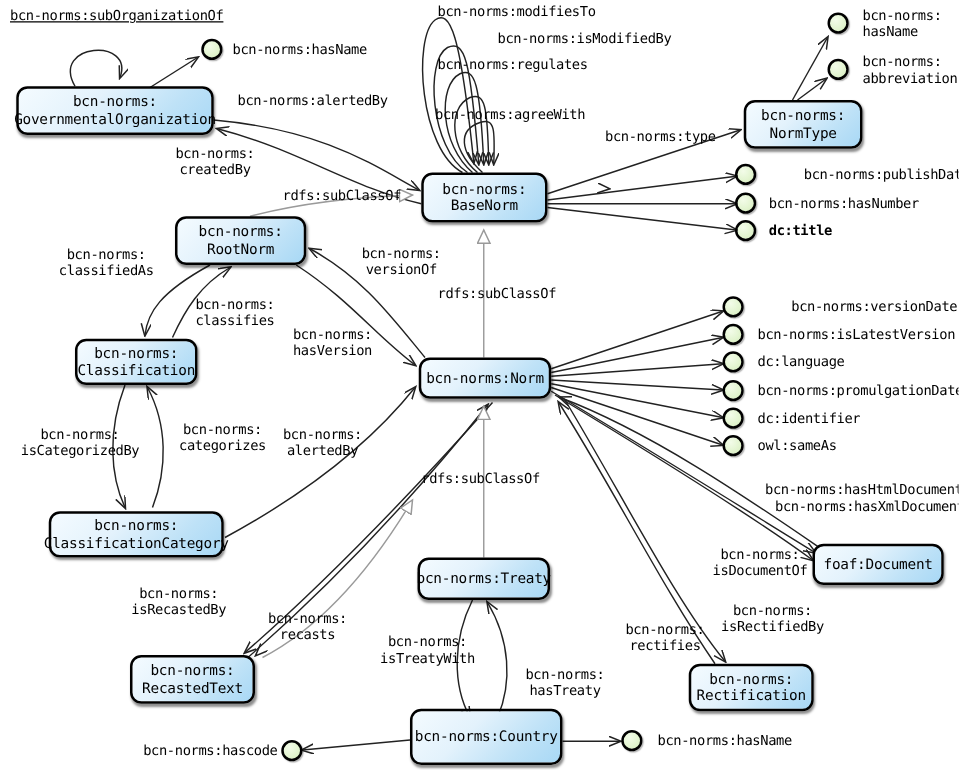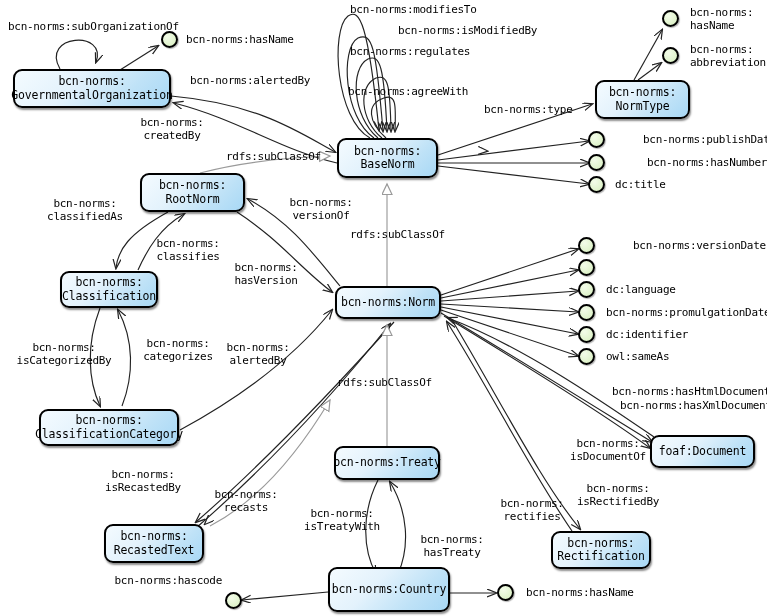--- a/index.html
+++ b/index.html
@@ -196,31 +196,32 @@
   <div class="dt-node" style="left:578px; top:348px;"></div>
   <div class="dt-node" style="left:225px; top:592px;"></div>
   <div class="dt-node" style="left:497px; top:584px;"></div>
 
   <div class="dt-label" style="left:186px; top:33px;">bcn-norms:hasName</div>
   <div class="dt-label" style="left:690px; top:6px;">bcn-norms:
 hasName</div>
   <div class="dt-label" style="left:690px; top:43px;">bcn-norms:
 abbreviation</div>
   <div class="dt-label" style="left:615px; top:133px;margin-left:28px;">bcn-norms:publishDate</div>
-  <div class="dt-label" style="left:615px; top:156px;margin-left:32px;">bcn-norms:hasNumber</div>
-  <div class="dt-label" style="left:615px; top:178px;">dc:title</div>
+  <div class="dt-label" style="left:615px; top:156px;">bcn-norms:hasNumber</div>
+  <div class="dt-label" style="left:615px; top:178px;font-weight:bold;">dc:title</div>
   <div class="dt-label" style="left:606px; top:239px;margin-left:27px;">bcn-norms:versionDate</div>
+  <div class="dt-label" style="left:606px; top:261px;">bcn-norms:isLatestVersion</div>
   <div class="dt-label" style="left:606px; top:283px;">dc:language</div>
   <div class="dt-label" style="left:606px; top:306px;">bcn-norms:promulgationDate</div>
   <div class="dt-label" style="left:606px; top:328px;">dc:identifier</div>
   <div class="dt-label" style="left:606px; top:350px;">owl:sameAs</div>
-  <div class="dt-label lbl-right" style="left:92px; top:574px; width:130px;">bcn-norms:hascode</div>
+  <div class="dt-label lbl-right" style="left:92px; top:594px; width:130px;">bcn-norms:hascode</div>
   <div class="dt-label" style="left:526px; top:586px;">bcn-norms:hasName</div>
 
-  <div class="edge-label" style="left:8px;   top:20px;">bcn-norms:subOrganizationOf</div>
+  <div class="edge-label" style="left:8px;   top:6px;text-decoration:underline;">bcn-norms:subOrganizationOf</div>
   <div class="edge-label" style="left:190px; top:74px;">bcn-norms:alertedBy</div>
   <div class="edge-label lbl-center" style="left:124px; top:116px; width:96px;">bcn-norms:
 createdBy</div>
   <div class="edge-label" style="left:350px; top:3px;">bcn-norms:modifiesTo</div>
   <div class="edge-label" style="left:350px; top:24px;margin-left:48px;">bcn-norms:isModifiedBy</div>
   <div class="edge-label" style="left:350px; top:45px;">bcn-norms:regulates</div>
   <div class="edge-label" style="left:348px; top:85px;">bcn-norms:agreeWith</div>
   <div class="edge-label" style="left:484px; top:103px;">bcn-norms:type</div>
   <div class="edge-label" style="left:226px; top:150px;">rdfs:subClassOf</div>
   <div class="edge-label lbl-center" style="left:30px;  top:197px; width:110px;">bcn-norms:

